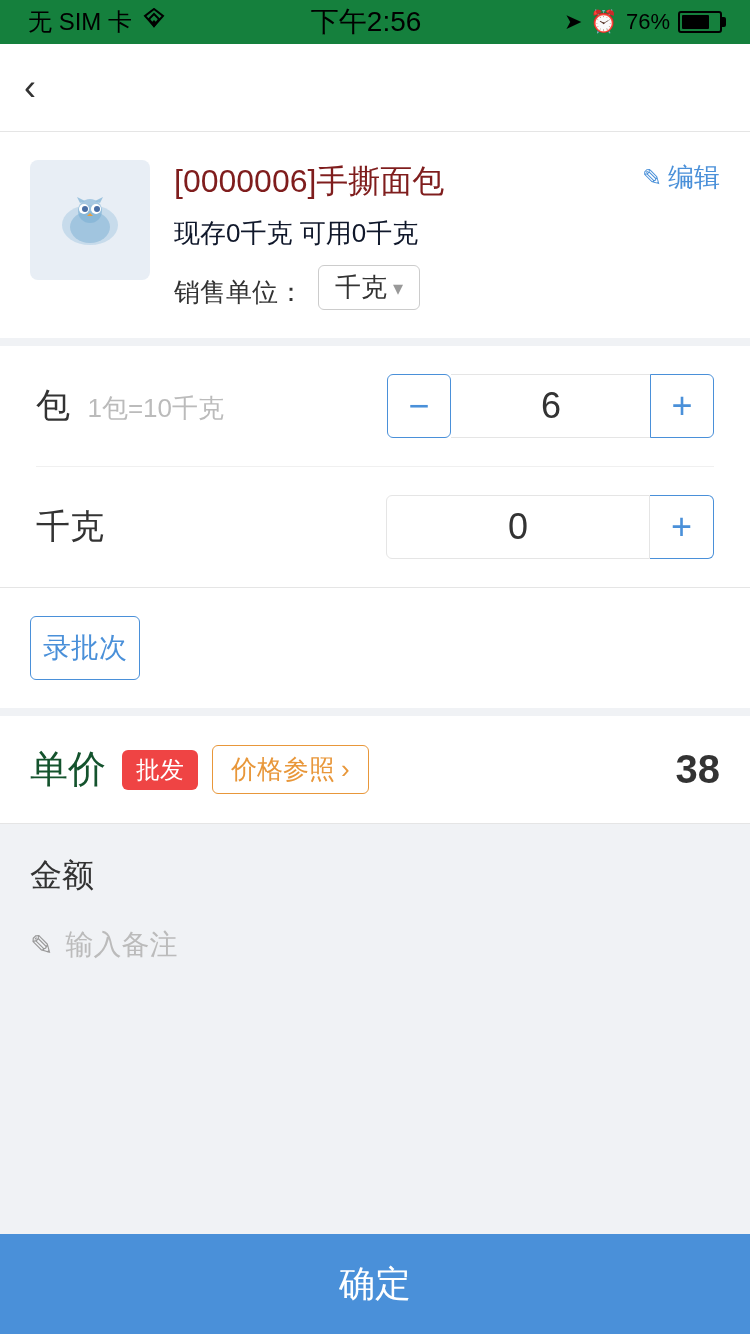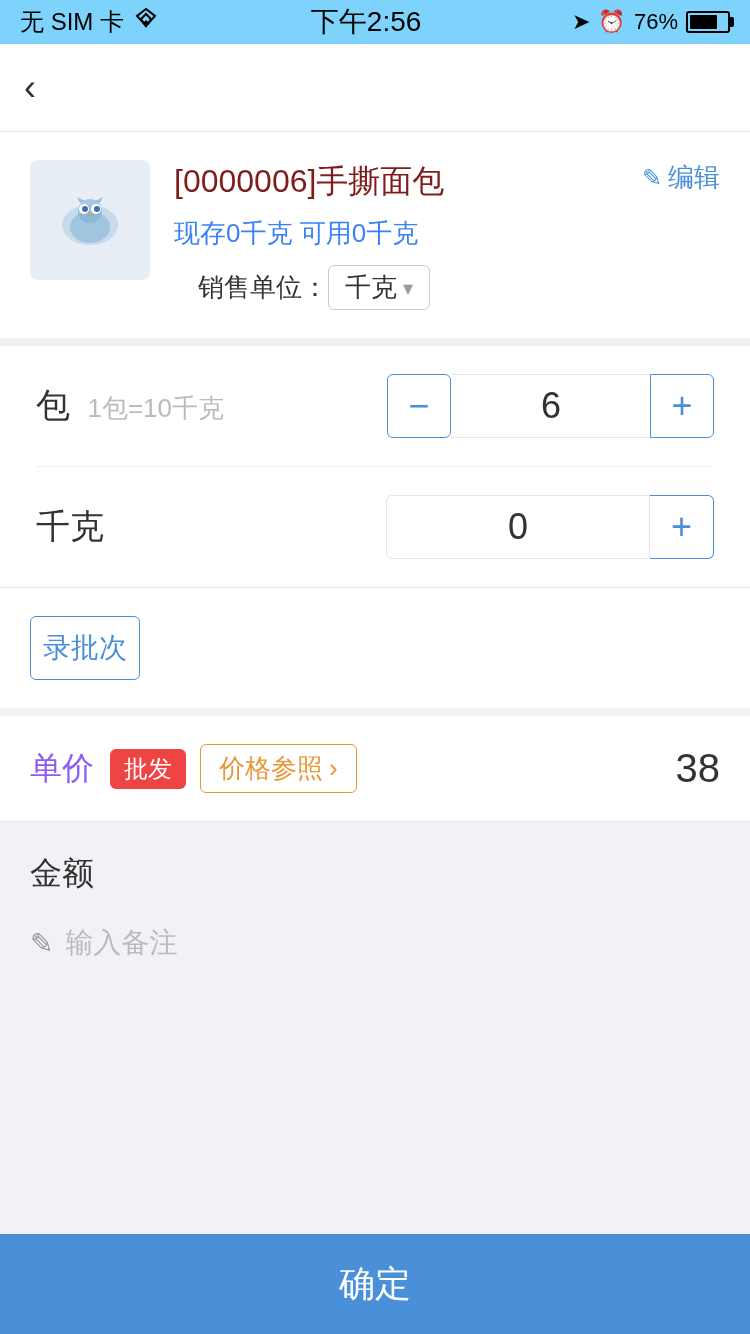--- a/index.html
+++ b/index.html
@@ -10,25 +10,25 @@
       font-family: -apple-system, "PingFang SC", "Helvetica Neue", sans-serif;
       background: #f0f2f5;
       position: relative;
       overflow-x: hidden;
     }
 
     
     .status-bar {
       width: 750px;
       height: 44px;
-      background: #7dd3fc;
+      background: #15803d;
       display: flex;
       align-items: center;
       justify-content: space-between;
-      padding: 0 20px;
+      padding: 0 28px;
       font-size: 26px;
       color: #000;
     }
     .status-left { display: flex; align-items: center; gap: 8px; font-size: 24px; }
     .status-center { font-size: 28px; font-weight: 500; }
     .status-right { display: flex; align-items: center; gap: 8px; font-size: 22px; }
     .battery-icon {
       display: inline-flex; align-items: center;
       border: 2px solid #000; border-radius: 3px;
       width: 44px; height: 22px; padding: 2px; position: relative;
@@ -75,26 +75,26 @@
       border-radius: 8px;
       display: flex; align-items: center; justify-content: center;
       flex-shrink: 0;
     }
     .product-info { flex: 1; }
     .product-name {
       font-size: 32px; color: #7f1d1d; font-weight: 500;
       margin-bottom: 12px;
     }
     .product-stock {
-      font-size: 26px; color: #3b82f6;
+      font-size: 26px; color: #0f172a;
       margin-bottom: 14px;
     }
     .product-unit {
-      display: flex; align-items: center; gap: 0;
-      font-size: 26px; color: #333; margin-left: 24px;
+      display: flex; align-items: flex-end; gap: 14px;
+      font-size: 26px; color: #333;
     }
     .unit-select {
       border: 1px solid #ccc; border-radius: 6px;
       padding: 4px 16px; font-size: 26px; color: #333;
       background: #fff;
       display: flex; align-items: center; gap: 6px;
     }
     .edit-btn {
       position: absolute; right: 30px;
       font-size: 26px; color: #4a90d9;
@@ -164,39 +164,39 @@
       background: #fff; cursor: pointer;
     }
 
     
     .price-section {
       background: #fff;
       padding: 28px 30px;
       border-bottom: 1px solid #e5e5e5;
       display: flex; align-items: center;
     }
-    .price-label { font-size: 32px; color: #8b5cf6; margin-right: 16px; }
+    .price-label { font-size: 38px; color: #14532d; margin-right: 16px; }
     .price-tag {
       background: #ef4444;
       border-radius: 6px;
       padding: 4px 14px;
       font-size: 24px; color: #fff;
       margin-right: 14px;
     }
     .price-ref-btn {
       border: 1.5px solid #e8973a;
       border-radius: 6px;
       padding: 6px 18px;
       font-size: 26px; color: #e8973a;
       background: #fff; cursor: pointer;
       display: flex; align-items: center; gap: 6px;
     }
     .price-value {
       margin-left: auto;
-      font-size: 40px; color: #333; font-weight: 400;
+      font-size: 40px; color: #333; font-weight: 700;
     }
 
     
     .amount-section {
       background: #f0f2f5;
       padding: 30px 30px 0 30px;
     }
     .amount-row {
       display: flex; align-items: center;
       margin-bottom: 20px;

